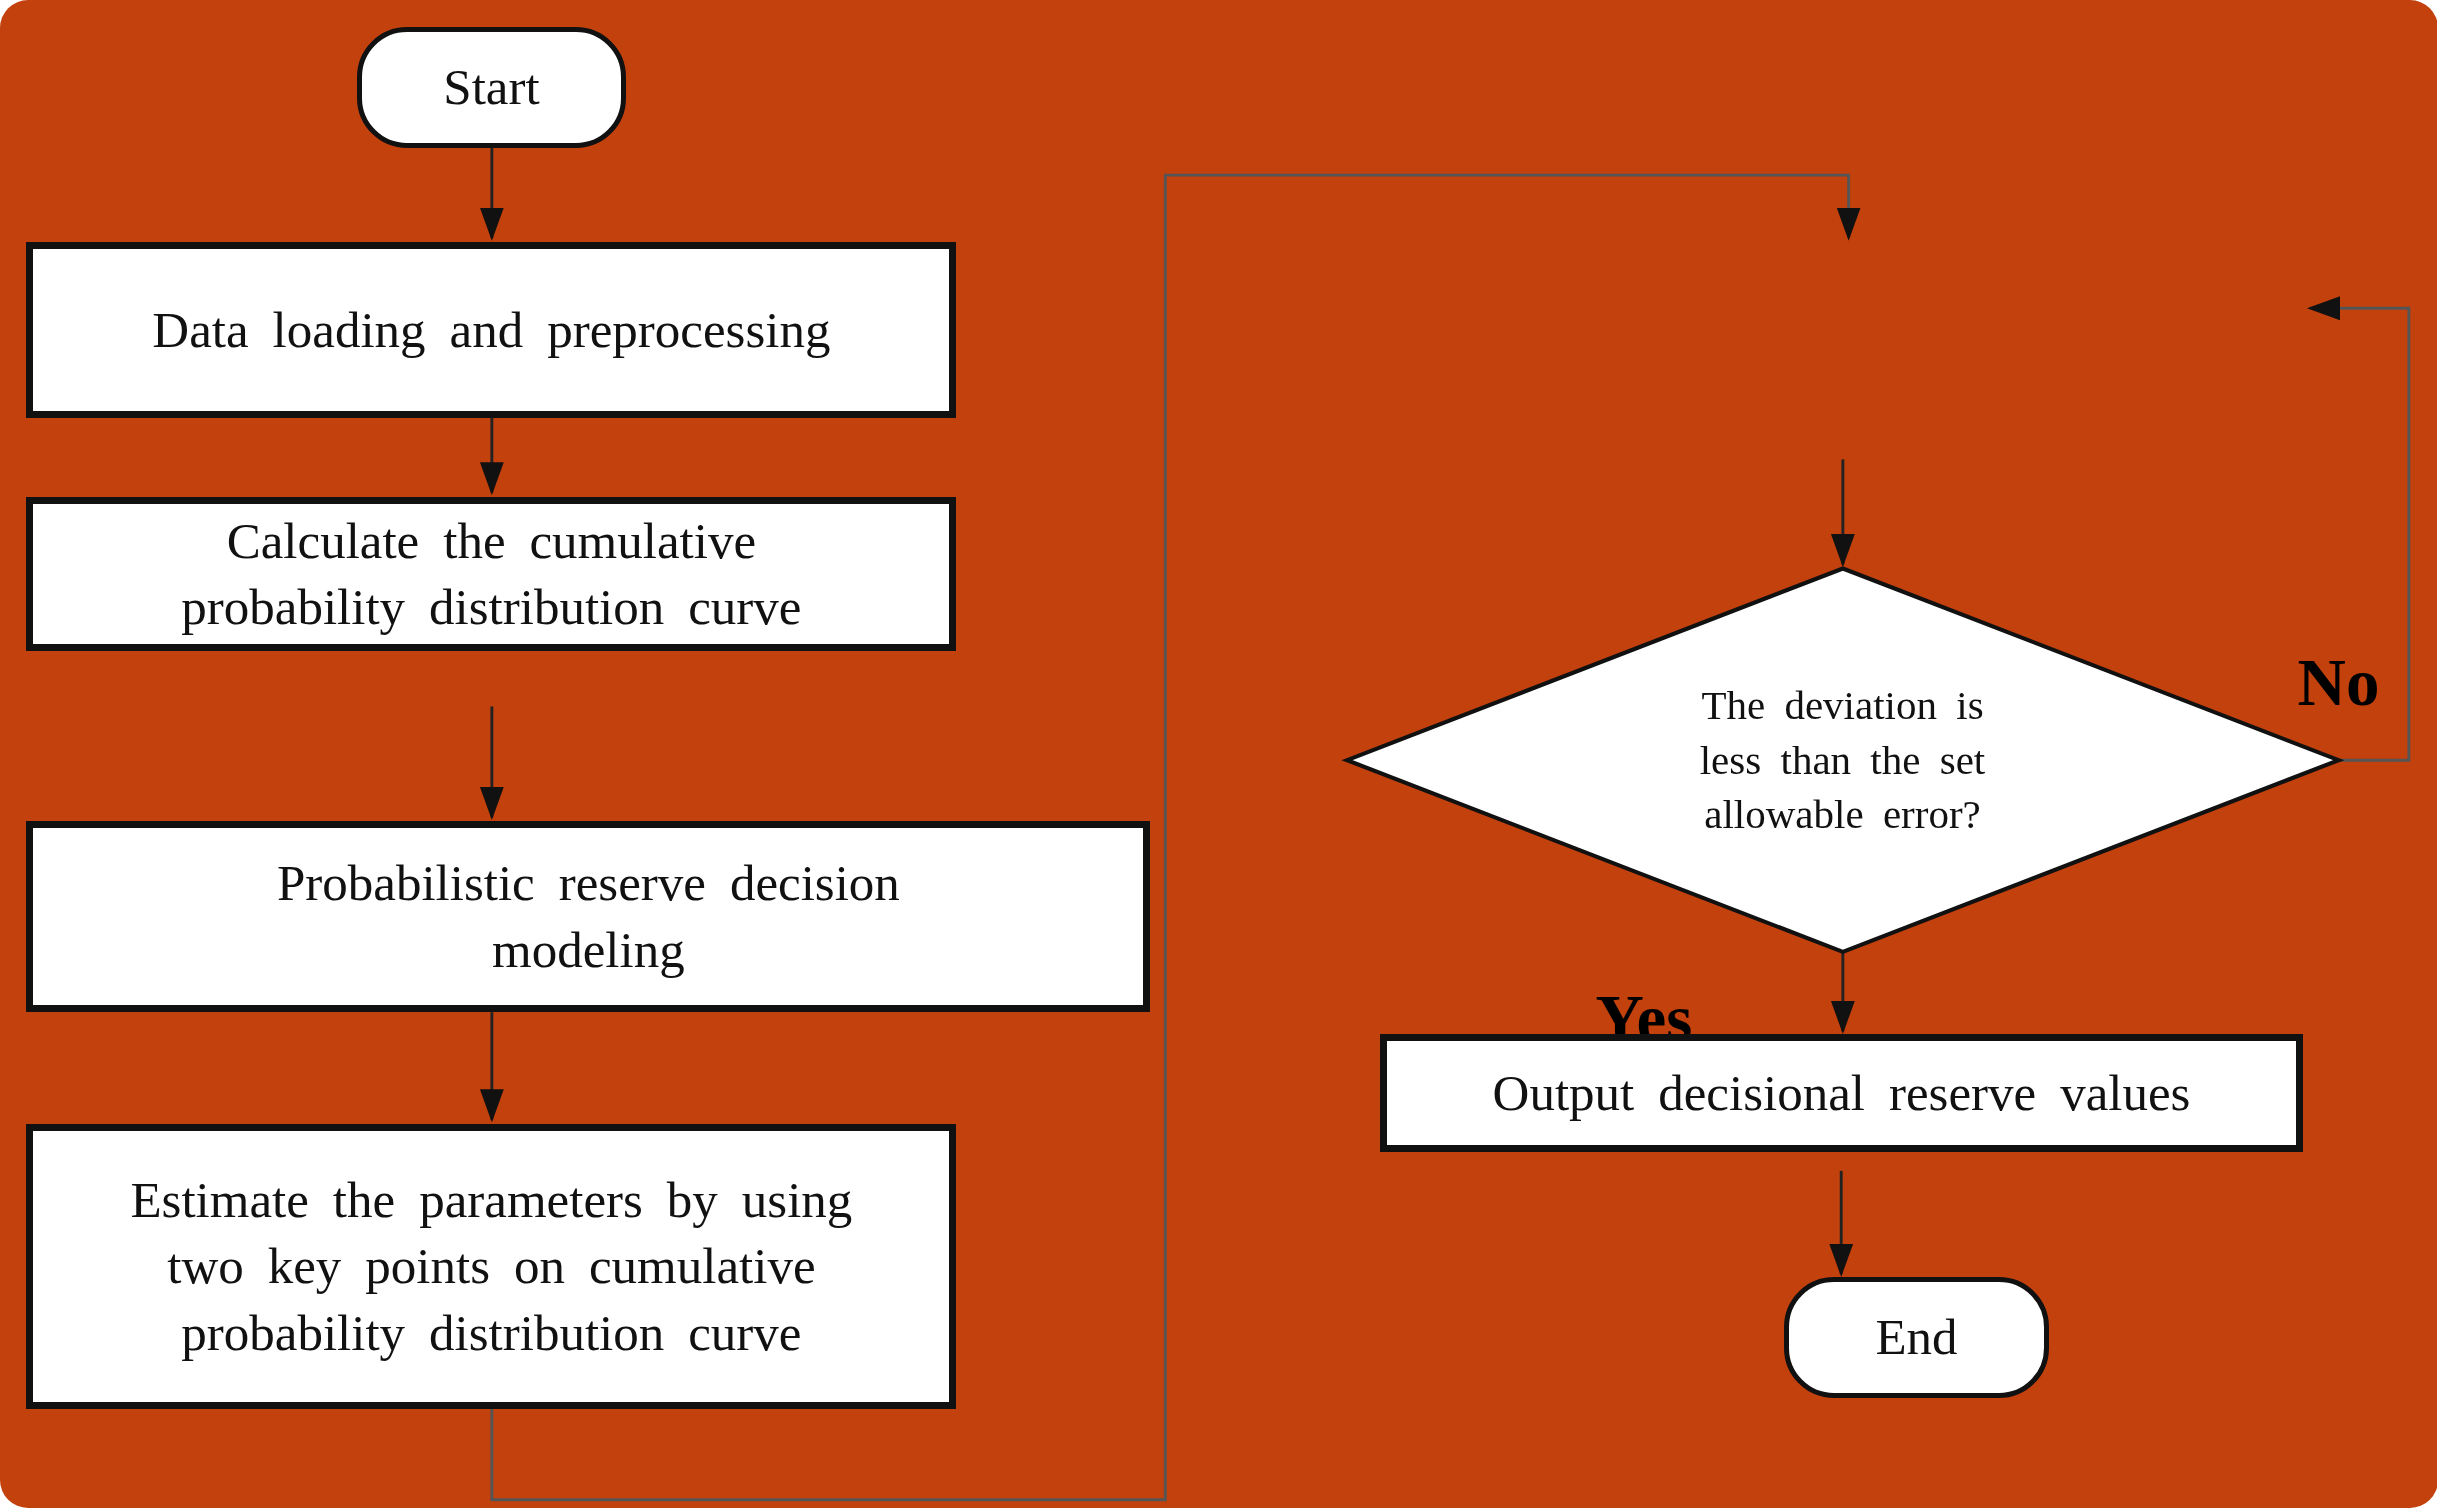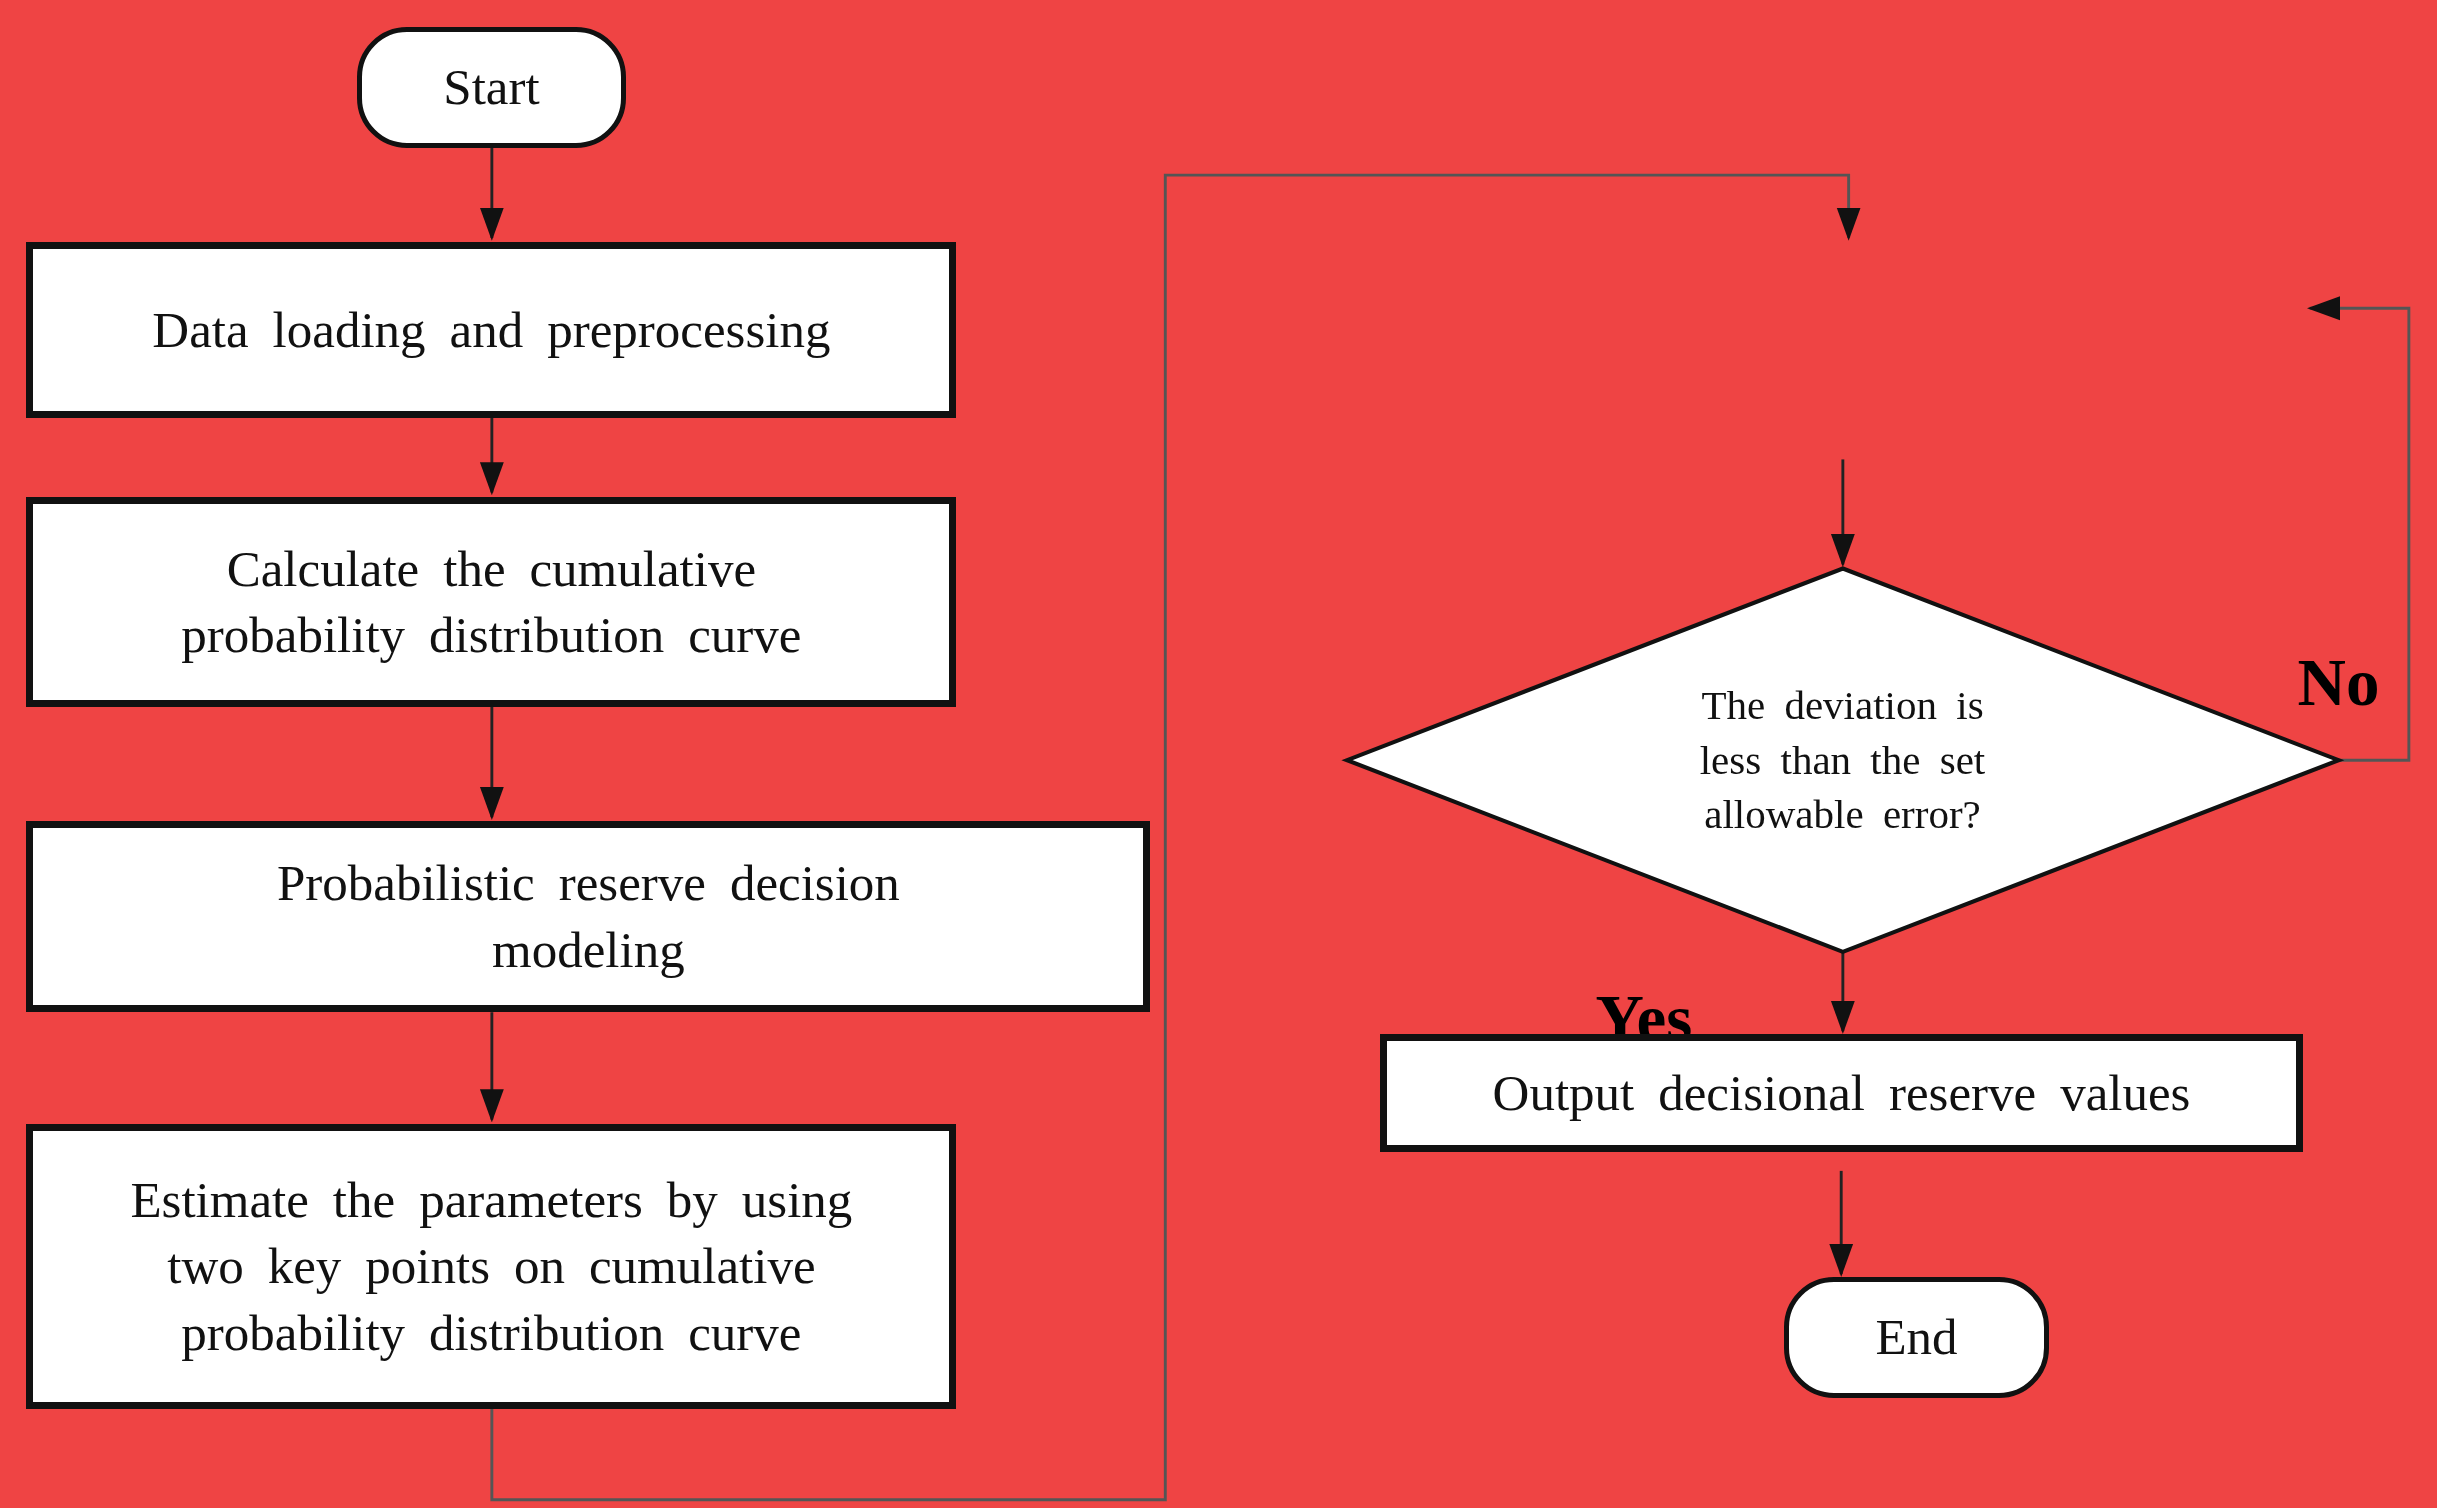--- a/index.html
+++ b/index.html
@@ -1,22 +1,23 @@
 <!DOCTYPE html>
 <html style="font-size:13.2px"><head>
 <meta charset="utf-8">
 <style>
   html,body{margin:0;padding:0;background:#ffffff;}
   #stage{
     position:relative;
     width:2438px;height:1508px;
-    background:#ef4444;
+    background:#c2410c;
     font-family:"Liberation Serif","DejaVu Serif",serif;
     color:#111111;
     overflow:hidden;
+    border-radius:28px;
   }
   #wires{position:absolute;left:0;top:0;width:100%;height:100%;}
   .node{
     position:absolute;
     box-sizing:border-box;
     background:#ffffff;
     display:flex;align-items:center;justify-content:center;
     text-align:center;
     font-size:51px;
     line-height:1.30;
@@ -77,21 +78,21 @@
   </svg>
 
   <div class="node stadium" style="left:357px;top:27px;width:269px;height:121px;">
     <span>Start</span>
   </div>
 
   <div class="node rect" style="left:26.4px;top:242px;width:930px;height:176px;">
     <span>Data loading and preprocessing</span>
   </div>
 
-  <div class="node rect" style="left:26.4px;top:497px;width:930px;height:210px;">
+  <div class="node rect" style="left:26.4px;top:497px;width:930px;height:154px;">
     <span>Calculate the cumulative
 probability distribution curve</span>
   </div>
 
   <div class="node rect" style="left:26.4px;top:821px;width:1124px;height:191px;">
     <span>Probabilistic reserve decision
 modeling</span>
   </div>
 
   <div class="node rect" style="left:26.4px;top:1124px;width:930px;height:285px;">

